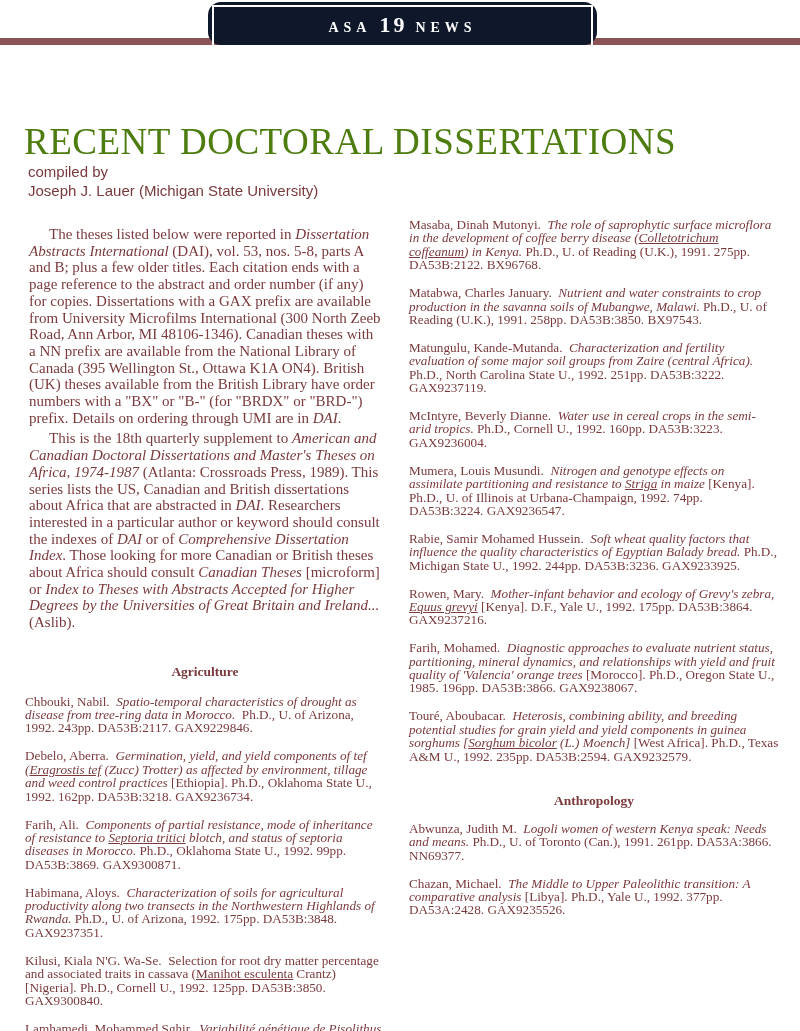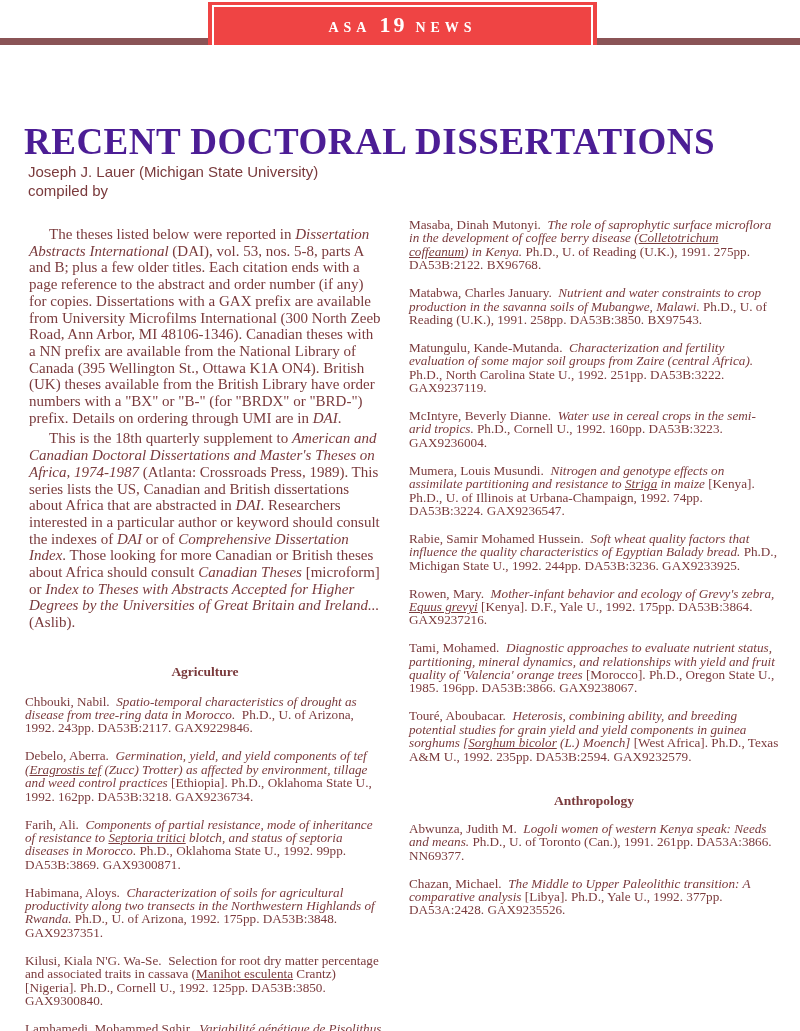--- a/index.html
+++ b/index.html
@@ -7,37 +7,37 @@
     width: 800px; height: 1031px; position: relative; overflow: hidden;
     font-family: "Liberation Serif", "DejaVu Serif", serif;
     color: #7a3a3c;
   }
   .masthead-bar {
     position: absolute; left: 0; top: 38px; width: 800px; height: 7px;
     background: #8a5456;
   }
   .masthead-box {
     position: absolute; left: 208px; top: 2px; width: 389px; height: 43px;
-    background: #ef4444; box-sizing: border-box;
+    background: #0f172a; box-sizing: border-box; border-radius: 13px;
   }
   .masthead-inner {
     position: absolute; left: 4px; top: 3px; right: 4px; bottom: -2px;
     border-left: 2px solid #fff; border-right: 2px solid #fff; border-top: 2px solid #fff;
   }
   .masthead-text {
     position: absolute; left: 0; right: 0; top: 10px; text-align: center;
     color: #fff; font-family: "Liberation Serif", serif; letter-spacing: 5px;
   }
   .masthead-text .small { font-size: 14px; font-weight: bold; }
   .masthead-text .big { font-size: 22px; font-weight: bold; letter-spacing: 3px; margin: 0 8px; }
 
   .title {
     position: absolute; left: 24px; top: 120px; margin: 0;
-    font-size: 37px; font-weight: bold; letter-spacing: 0.5px;
-    color: #4c1d95; white-space: nowrap;
+    font-size: 37px; font-weight: normal; letter-spacing: 0.5px;
+    color: #4d7c0f; white-space: nowrap;
     font-family: "Liberation Serif", serif;
   }
   .compiled {
     position: absolute; left: 28px; top: 162px; font-size: 15px; line-height: 19px;
     font-family: "Liberation Sans", sans-serif; font-stretch: condensed;
   }
   .compiled div { white-space: nowrap; }
 
   .col { position: absolute; top: 222px; font-size: 13px; line-height: 16.8px; }
   .col-left { left: 25px; width: 360px; }
@@ -60,22 +60,22 @@
 <div class="masthead-bar"></div>
 <div class="masthead-box">
   <div class="masthead-inner"></div>
   <div class="masthead-text">
     <span class="small">ASA</span><span class="big">19</span><span class="small">NEWS</span>
   </div>
 </div>
 
 <h1 class="title">RECENT DOCTORAL DISSERTATIONS</h1>
 <div class="compiled">
+  <div>compiled by</div>
   <div>Joseph J. Lauer (Michigan State University)</div>
-  <div>compiled by</div>
 </div>
 
 <div class="col col-left">
   <div class="intro">
     <p><span>The theses listed below were reported in </span><i>Dissertation Abstracts International</i><span> (DAI), vol. 53, nos. 5-8, parts A and B; plus a few older titles.  Each citation ends with a page reference to the abstract and order number (if any) for copies. Dissertations with a GAX prefix are available from University Microfilms International (300 North Zeeb Road, Ann Arbor, MI  48106-1346). Canadian theses with a NN prefix are available from the National Library of Canada (395 Wellington St., Ottawa K1A ON4).  British (UK) theses available from the British Library have order numbers with a "BX" or "B-" (for "BRDX" or "BRD-") prefix.  Details on ordering through UMI are in </span><i>DAI</i><span>.</span></p>
     <p><span>This is the 18th quarterly supplement to </span><i>American and Canadian Doctoral Dissertations and Master's Theses on Africa, 1974-1987</i><span> (Atlanta:  Crossroads Press, 1989).  This series lists the US, Canadian and British dissertations about Africa that are abstracted in </span><i>DAI</i><span>.  Researchers interested in a particular author or keyword should consult the indexes of </span><i>DAI</i><span> or of </span><i>Comprehensive Dissertation Index</i><span>.  Those looking for more Canadian or British theses about Africa should consult </span><i>Canadian Theses</i><span> [microform] or </span><i>Index to Theses with Abstracts Accepted for Higher Degrees by the Universities of Great Britain and Ireland...</i><span> (Aslib).</span></p>
   </div>
 
   <h3 class="section-heading" style="margin-top:33px;margin-bottom:14px;">Agriculture</h3>
 
@@ -156,21 +156,21 @@
     <span>Ph.D., Michigan State U., 1992. 244pp.  DA53B:3236. GAX9233925.</span>
   </p>
 
   <p class="entry">
     <span class="author">Rowen, Mary.</span>&nbsp;
     <span class="t"><span>Mother-infant behavior and ecology of Grevy's zebra, </span><span class="u">Equus grevyi</span></span>
     <span>[Kenya].  D.F., Yale U., 1992. 175pp. DA53B:3864. GAX9237216.</span>
   </p>
 
   <p class="entry">
-    <span class="author">Tami, Mohamed.</span>&nbsp;
+    <span class="author">Farih, Mohamed.</span>&nbsp;
     <span class="t">Diagnostic approaches to evaluate nutrient status, partitioning, mineral dynamics, and relationships with yield and fruit quality of 'Valencia' orange trees</span>
     <span>[Morocco]. Ph.D., Oregon State U., 1985. 196pp.  DA53B:3866. GAX9238067.</span>
   </p>
 
   <p class="entry">
     <span class="author">Touré, Aboubacar.</span>&nbsp;
     <span class="t"><span>Heterosis, combining ability, and breeding potential studies for grain yield and yield components in guinea sorghums [</span><span class="u">Sorghum bicolor</span><span> (L.) Moench]</span></span>
     <span>[West Africa].  Ph.D., Texas A&amp;M U., 1992. 235pp.  DA53B:2594. GAX9232579.</span>
   </p>
 

